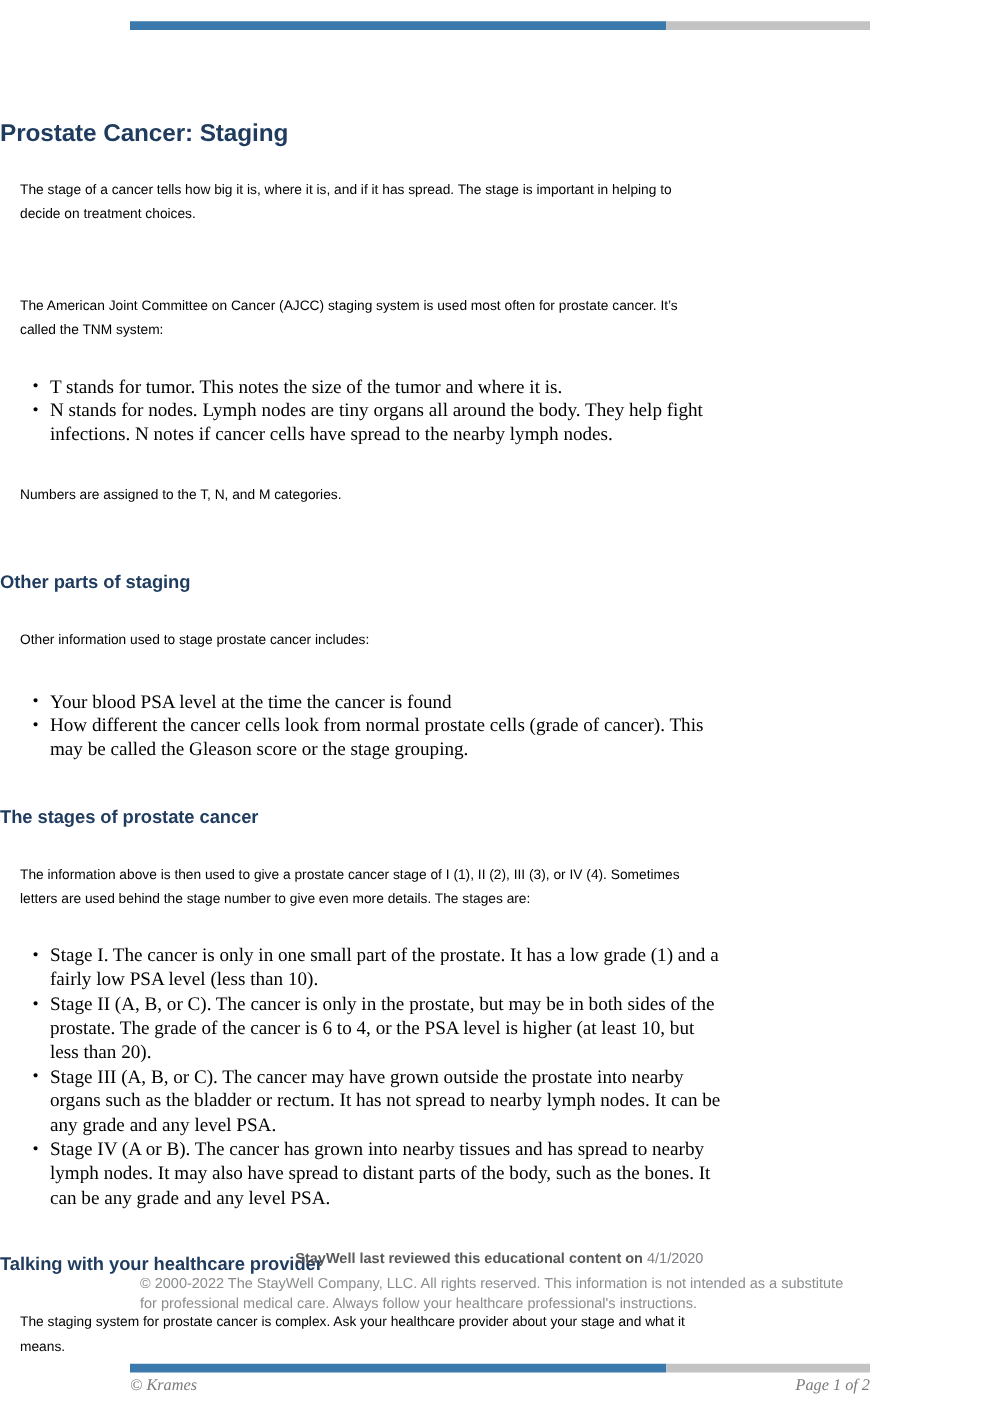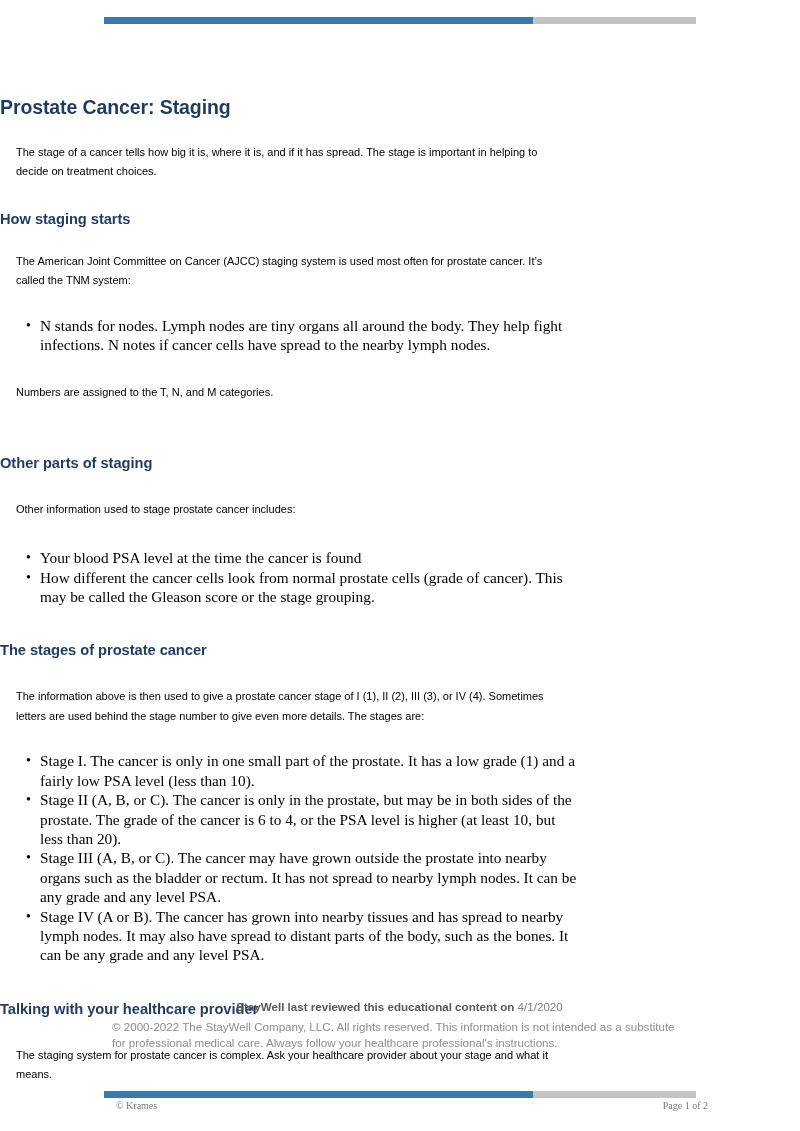--- a/index.html
+++ b/index.html
@@ -128,52 +128,53 @@
   .meta .copyright {
     margin-top: 4px;
     font-size: 11.6px;
     line-height: 15.5px;
     color: #8a8c8e;
   }
 
   
   .page-footer {
     position: absolute;
-    left: 116px;
+    left: 104px;
     top: 1100px;
     width: 592px;
     display: flex;
     justify-content: space-between;
     align-items: center;
     font-family: "Liberation Serif", serif;
-    font-size: 10px;
+    font-style: italic;
+    font-size: 13px;
     color: #7b7b7b;
   }
 </style>
 </head>
 <body>
 
 <div class="rule rule-top">
   <div class="seg-blue" style="width:429px"></div>
   <div class="seg-gray"></div>
 </div>
 
 <h1 class="doc-title">Prostate Cancer: Staging</h1>
 
 <div class="body-block">
 
   <p class="para">The stage of a cancer tells how big it is, where it is, and if it has spread. The stage is important in helping to decide on treatment choices.</p>
 
   <div class="gap-md"></div>
 
-  <h2 class="section-head">How staging starts</h2>
   <div class="gap-sm"></div>
   <p class="para">The American Joint Committee on Cancer (AJCC) staging system is used most often for prostate cancer. It’s called the TNM system:</p>
   <div class="gap-sm"></div>
   <ul class="bullets">
+    <li>T stands for tumor.  This notes the size of the tumor and where it is.</li>
     <li>N stands for nodes.  Lymph nodes are tiny organs all around the body. They help fight infections. N notes if cancer cells have spread to the nearby lymph nodes.</li>
   </ul>
   <div class="gap-md"></div>
   <p class="para">Numbers are assigned to the T, N, and M categories.</p>
 
   <div class="gap-xxl"></div>
 
   <h2 class="section-head">Other parts of staging</h2>
   <div class="gap-md"></div>
   <p class="para">Other information used to stage prostate cancer includes:</p>

